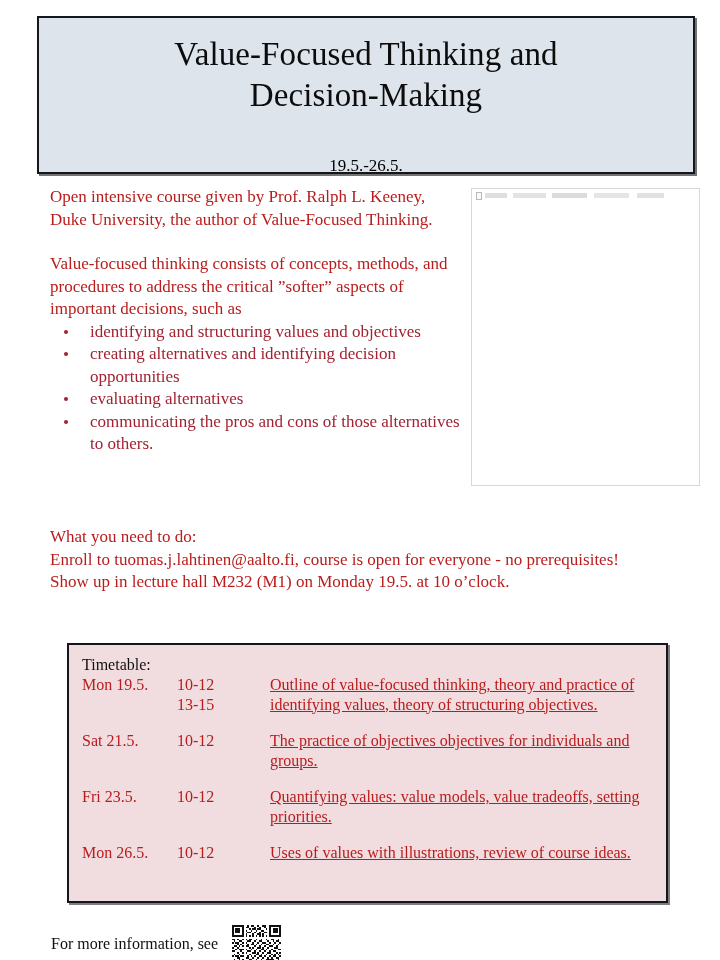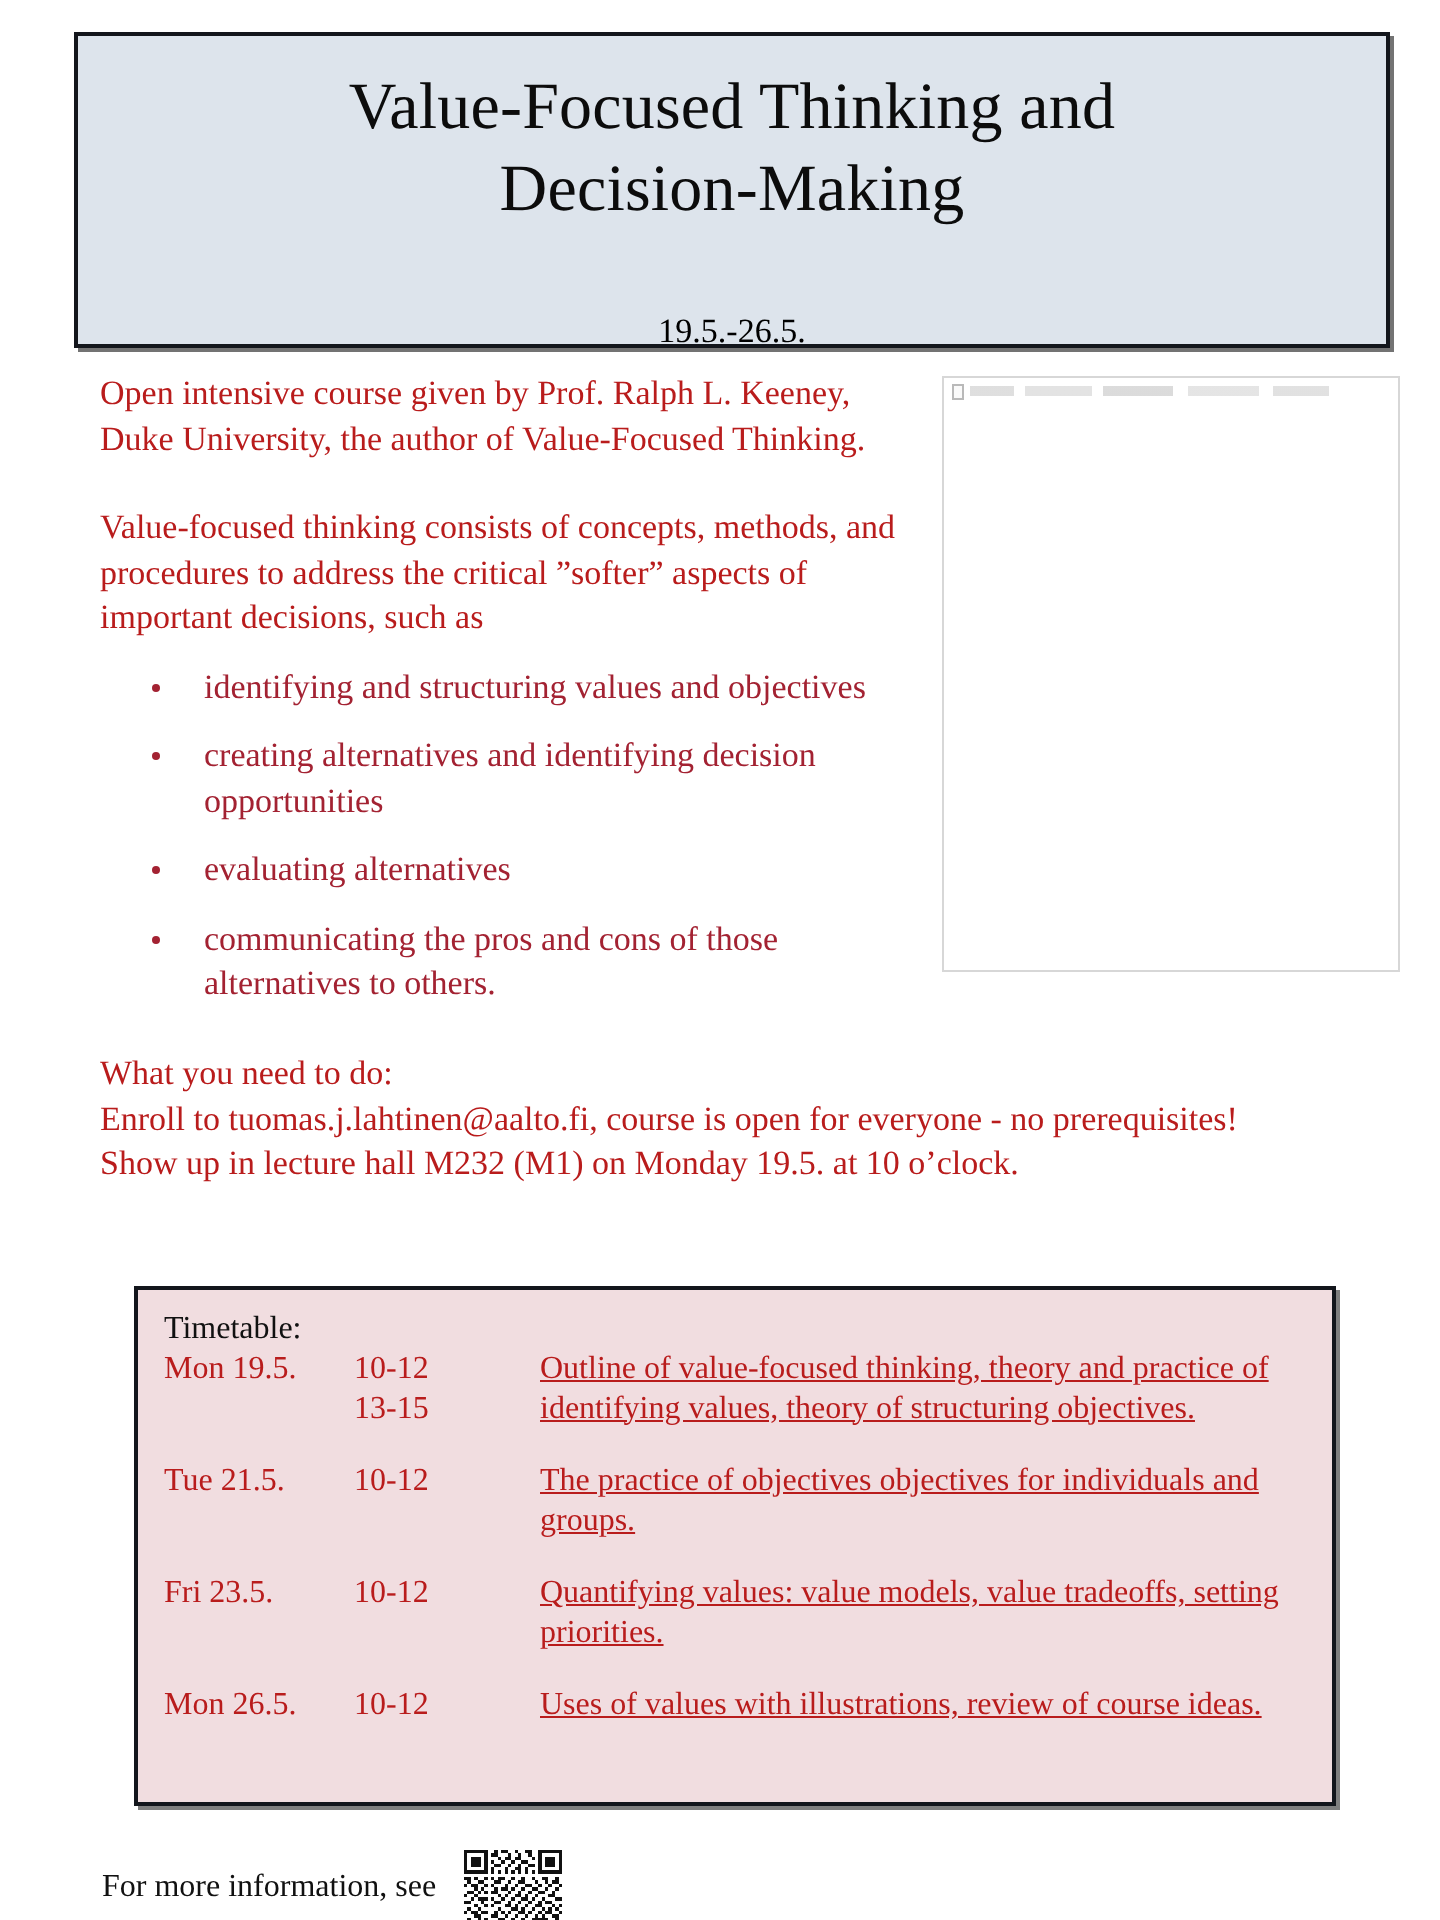--- a/index.html
+++ b/index.html
@@ -63,21 +63,21 @@
     list-style: none;
     margin: 0;
     padding: 0;
   }
   ul.bullets li {
     position: relative;
     padding-left: 40px;
     font-size: 17px;
     line-height: 22.5px;
     color: #a32232;
-    margin: 12px;
+    margin: 0;
   }
   ul.bullets li .dot {
     position: absolute;
     left: 14px;
     top: 9px;
     width: 4px;
     height: 4px;
     background: #a32232;
     border-radius: 50%;
   }
@@ -225,21 +225,21 @@
   <div class="tt-row">
     <div class="tt-day">Mon 19.5.</div>
     <div class="tt-times">
       <div>10-12</div>
       <div>13-15</div>
     </div>
     <div class="tt-desc">Outline of value-focused thinking, theory and practice of identifying values, theory of structuring objectives.</div>
   </div>
 
   <div class="tt-row gap">
-    <div class="tt-day">Tue 21.5.</div>
+    <div class="tt-day">Sat 21.5.</div>
     <div class="tt-times">
       <div>10-12</div>
     </div>
     <div class="tt-desc">The practice of objectives objectives for individuals and groups.</div>
   </div>
 
   <div class="tt-row gap">
     <div class="tt-day">Fri 23.5.</div>
     <div class="tt-times">
       <div>10-12</div>

